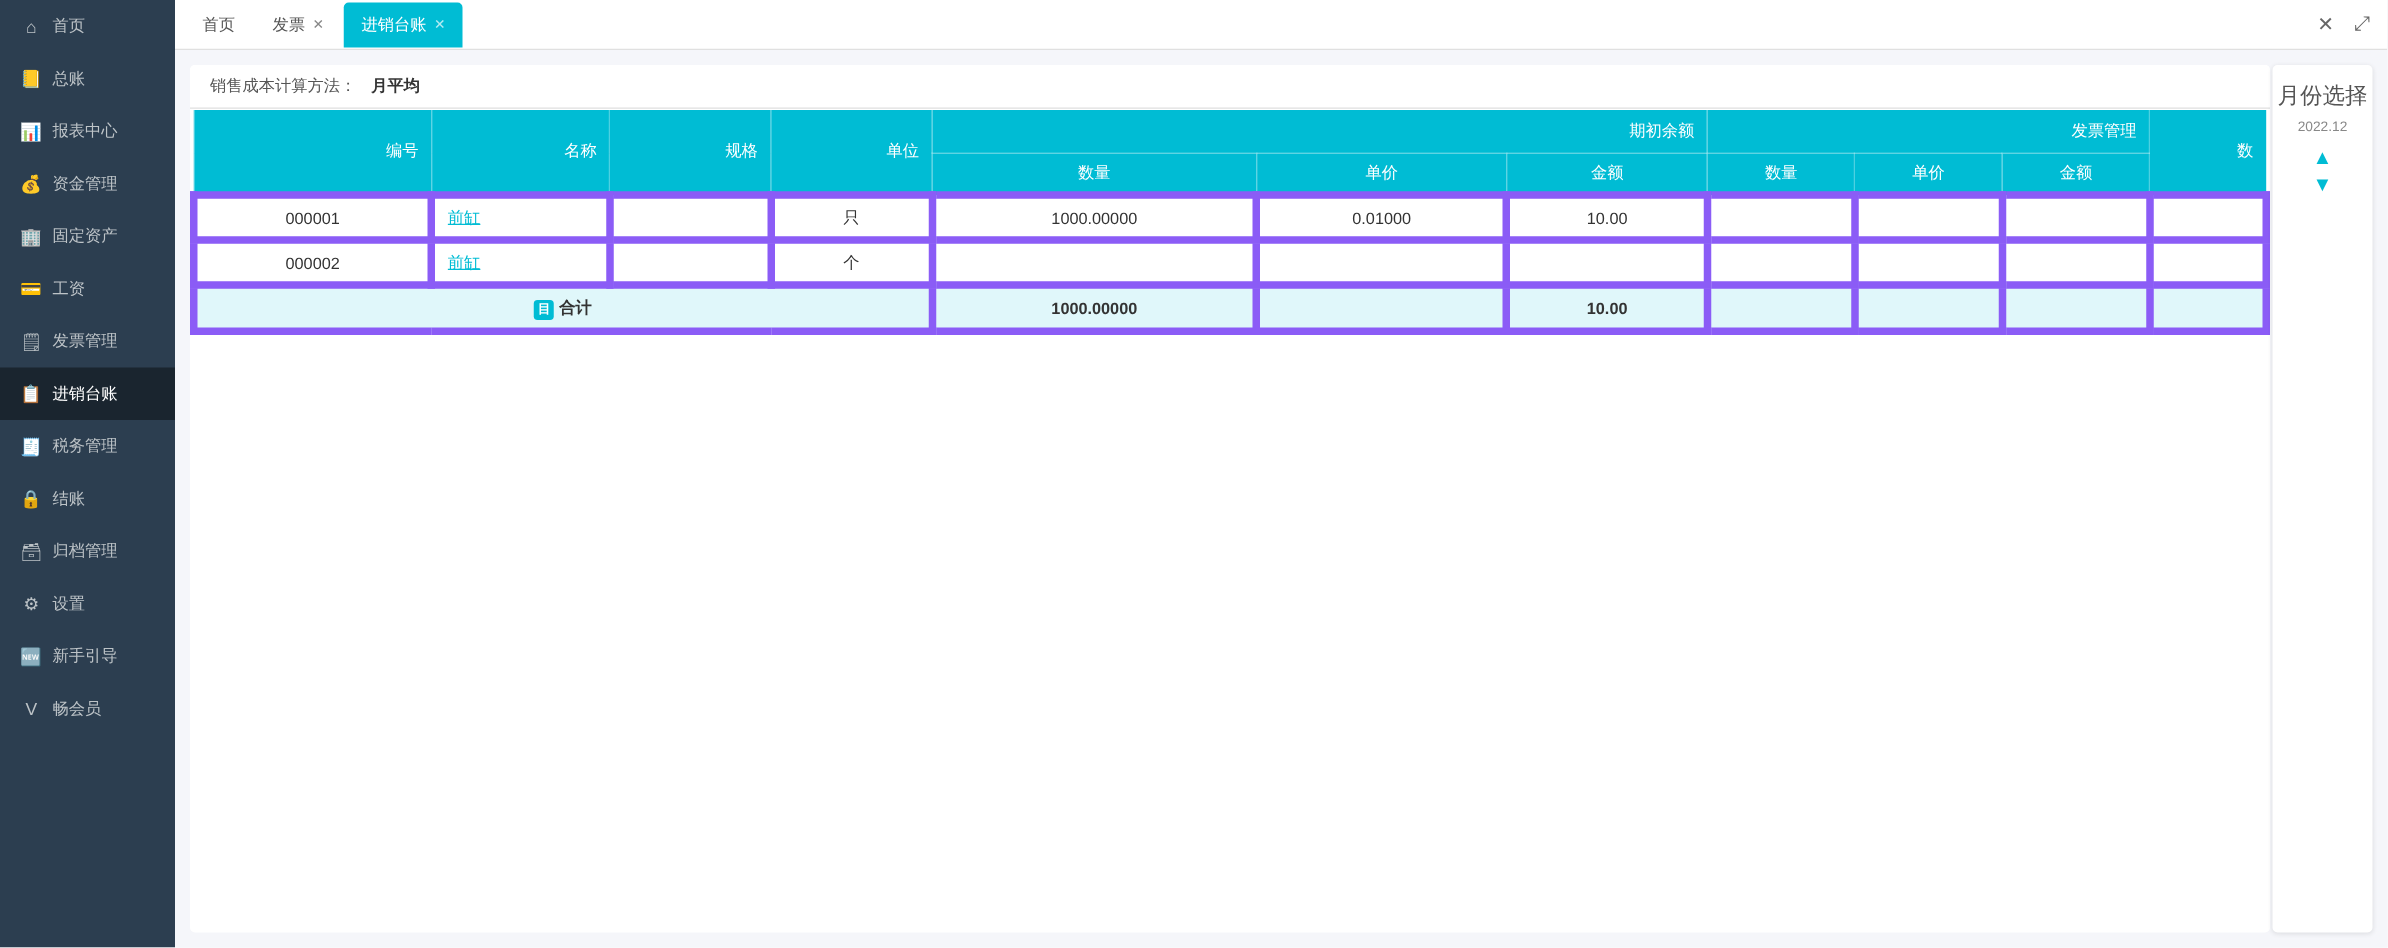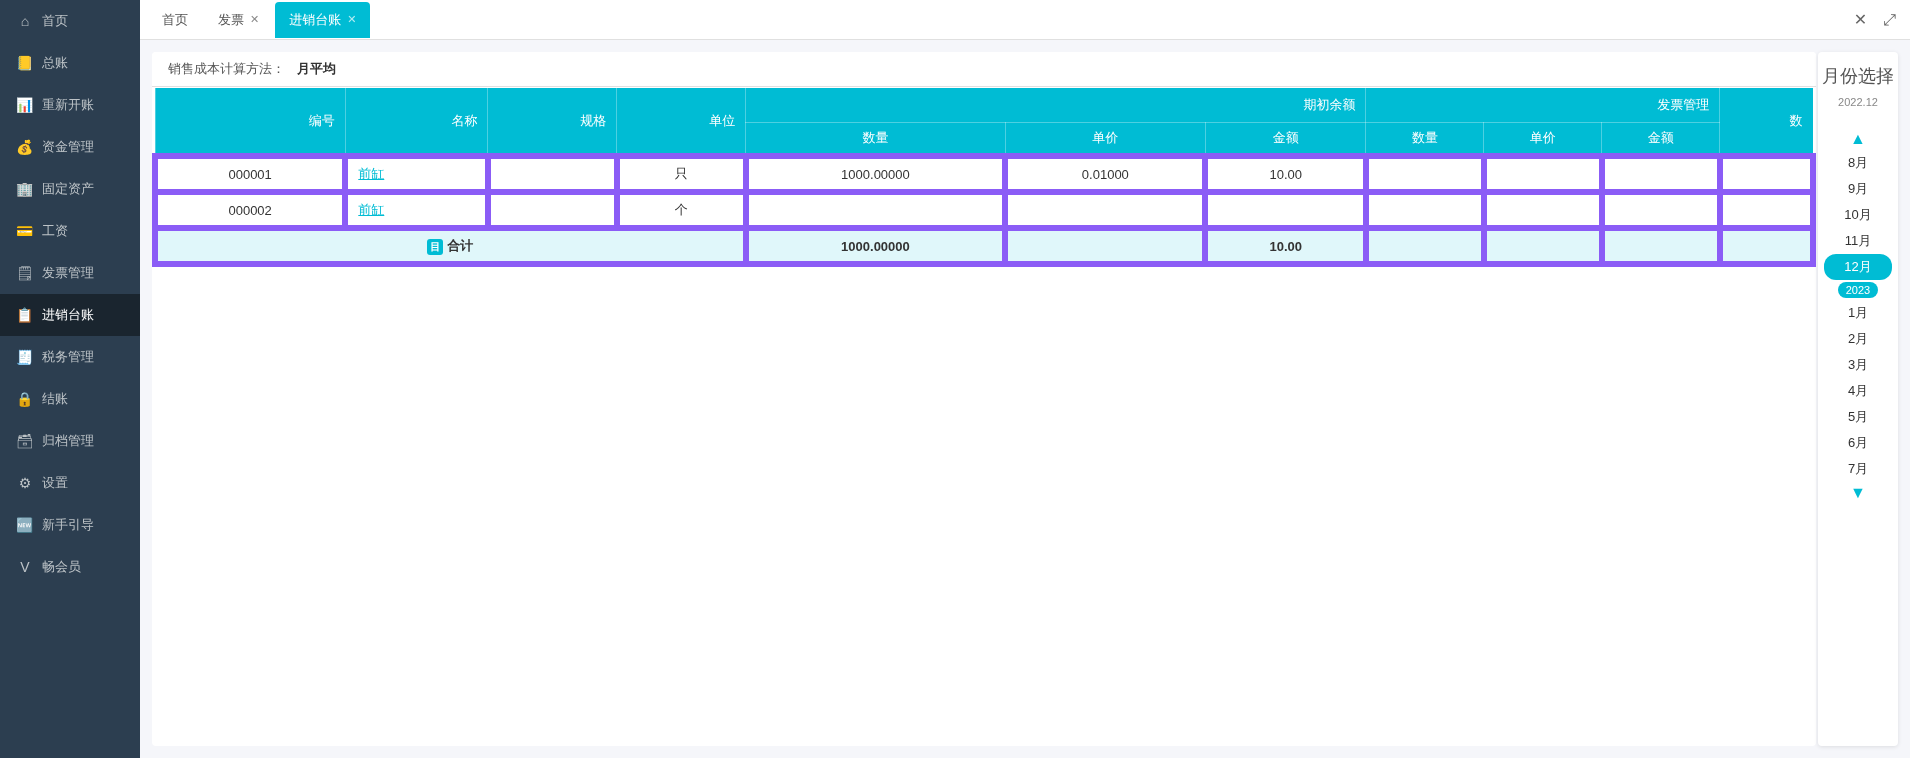--- a/index.html
+++ b/index.html
@@ -224,21 +224,21 @@
     .month-panel-title {
       font-size: 18px;
       color: #555;
       margin-bottom: 4px;
       padding: 4px;
       text-align: center;
     }
     .month-panel-year {
       font-size: 11px;
       color: #888;
-      margin-bottom: 20px;
+      margin-bottom: 8px;
     }
     .month-nav-btn {
       background: none;
       border: none;
       cursor: pointer;
       color: #00bcd4;
       font-size: 16px;
       padding: 2px;
     }
     .month-list {
@@ -286,21 +286,21 @@
 <div class="sidebar-item">
       <span class="icon">⌂</span>
       <span>首页</span>
     </div>
     <div class="sidebar-item">
       <span class="icon">📒</span>
       <span>总账</span>
     </div>
     <div class="sidebar-item">
       <span class="icon">📊</span>
-      <span>重新开账</span>
+      <span>报表中心</span>
     </div>
     <div class="sidebar-item">
       <span class="icon">💰</span>
       <span>资金管理</span>
     </div>
     <div class="sidebar-item">
       <span class="icon">🏢</span>
       <span>固定资产</span>
     </div>
     <div class="sidebar-item">
@@ -432,31 +432,16 @@
 </tr>
             </tbody>
         </table>
       </div>
     </div>
 
     <div class="month-panel" id="month-panel">
   <div class="month-panel-title">月份选择</div>
   <div class="month-panel-year">2022.12</div>
   <button class="month-nav-btn">▲</button>
-  <div class="month-list">
-  <div class="month-item">8月</div>
-          <div class="month-item">9月</div>
-          <div class="month-item">10月</div>
-          <div class="month-item">11月</div>
-          <div class="month-item active">12月</div>
-          <div class="month-item year-badge">2023</div>
-          <div class="month-item">1月</div>
-          <div class="month-item">2月</div>
-          <div class="month-item">3月</div>
-          <div class="month-item">4月</div>
-          <div class="month-item">5月</div>
-          <div class="month-item">6月</div>
-          <div class="month-item">7月</div>
-        </div>
 <button class="month-nav-btn">▼</button>
       </div>
   </div>
 </div>
 
 </body></html>

